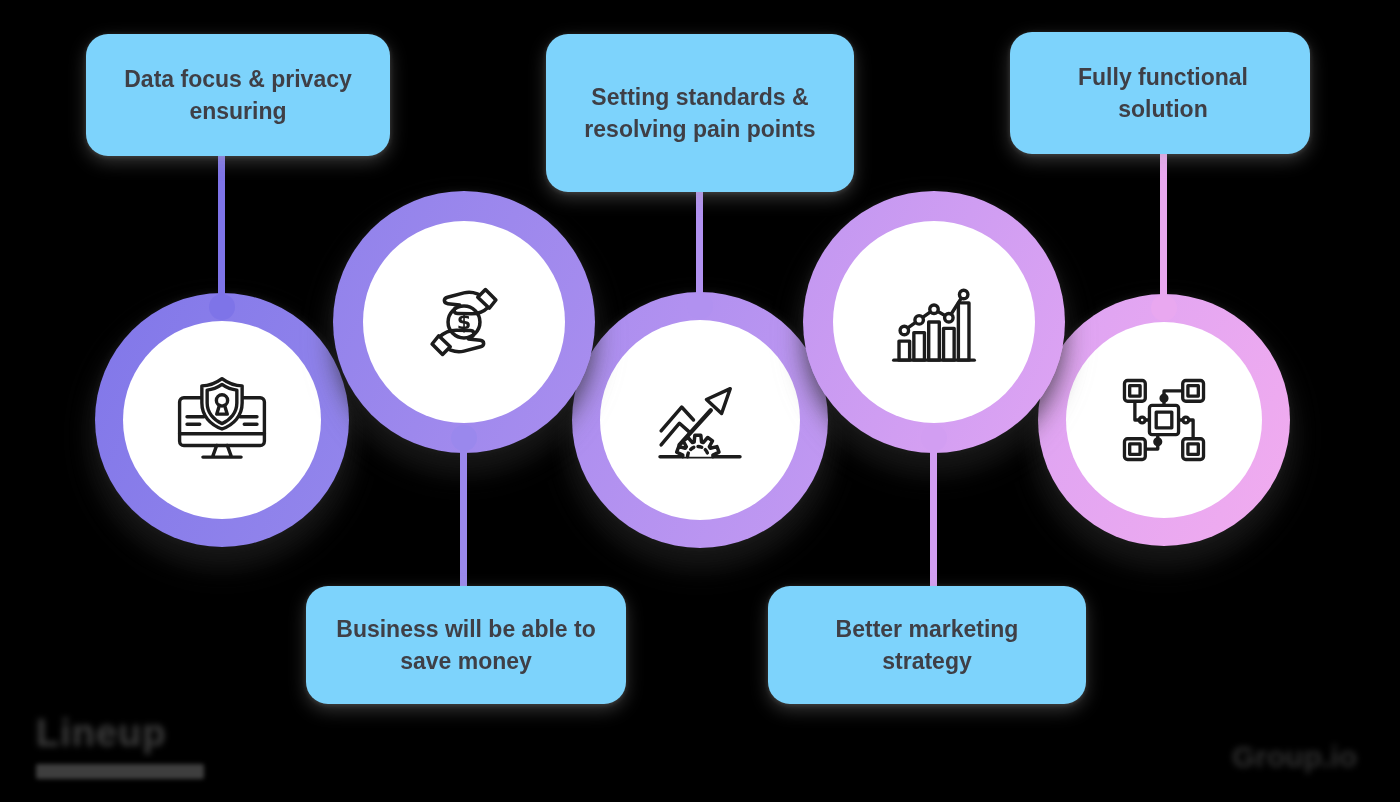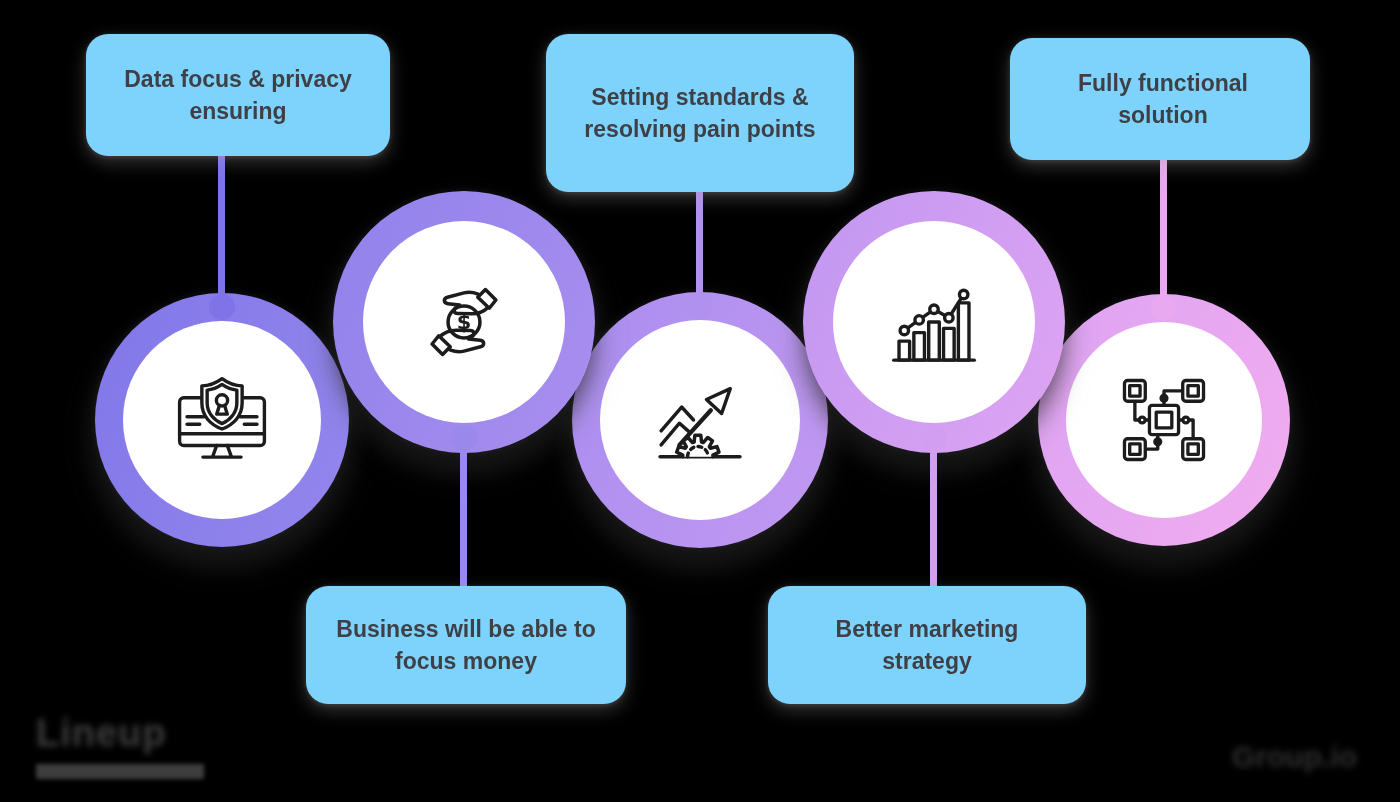--- a/index.html
+++ b/index.html
@@ -36,21 +36,21 @@
   
   .callout{
     position:absolute;background:#7dd3fc;border-radius:22px;z-index:60;
     display:flex;align-items:center;justify-content:center;text-align:center;
     color:#3F3F46;font-size:23px;font-weight:600;line-height:1.4;
     padding:0 22px;box-sizing:border-box;
     box-shadow:0 6px 18px rgba(175,175,175,.30), 0 1px 5px rgba(175,175,175,.22);
   }
   .t1{left:86px;top:34px;width:304px;height:122px;}
   .t2{left:546px;top:34px;width:308px;height:158px;}
-  .t3{left:1010px;top:38px;width:300px;height:122px;padding-left:28px;}
+  .t3{left:1010px;top:32px;width:300px;height:122px;padding-left:28px;}
   .b1{left:306px;top:586px;width:320px;height:118px;padding:0 30px;}
   .b2{left:768px;top:586px;width:318px;height:118px;padding:16px 30px;}
   
   .icon-svg{stroke:#1C1C1C;fill:none;stroke-width:3.2;stroke-linecap:round;stroke-linejoin:round;}
   
   .wm{position:absolute;z-index:5;font-weight:bold;}
   .wm-left{left:36px;top:712px;font-size:38px;color:#3E3E3E;filter:blur(3px);letter-spacing:1px;}
   .wm-left-bar{position:absolute;left:36px;top:764px;width:168px;height:15px;background:#3E3E3E;filter:blur(2px);border-radius:2px;z-index:5;}
   .wm-right{left:1232px;top:740px;font-size:30px;color:#303030;filter:blur(3px);}
 </style>
@@ -166,21 +166,21 @@
   <div class="callout t1">
     <span>Data focus &amp; privacy ensuring</span>
   </div>
   <div class="callout t2">
     <span>Setting standards &amp; resolving pain points</span>
   </div>
   <div class="callout t3">
     <span>Fully functional solution</span>
   </div>
   <div class="callout b1">
-    <span>Business will be able to focus money</span>
+    <span>Business will be able to save money</span>
   </div>
   <div class="callout b2">
     <span>Better marketing strategy</span>
   </div>
 
   <div class="wm wm-left">Lineup</div>
   <div class="wm-left-bar"></div>
   <div class="wm wm-right">Group.io</div>
 
 </div>

